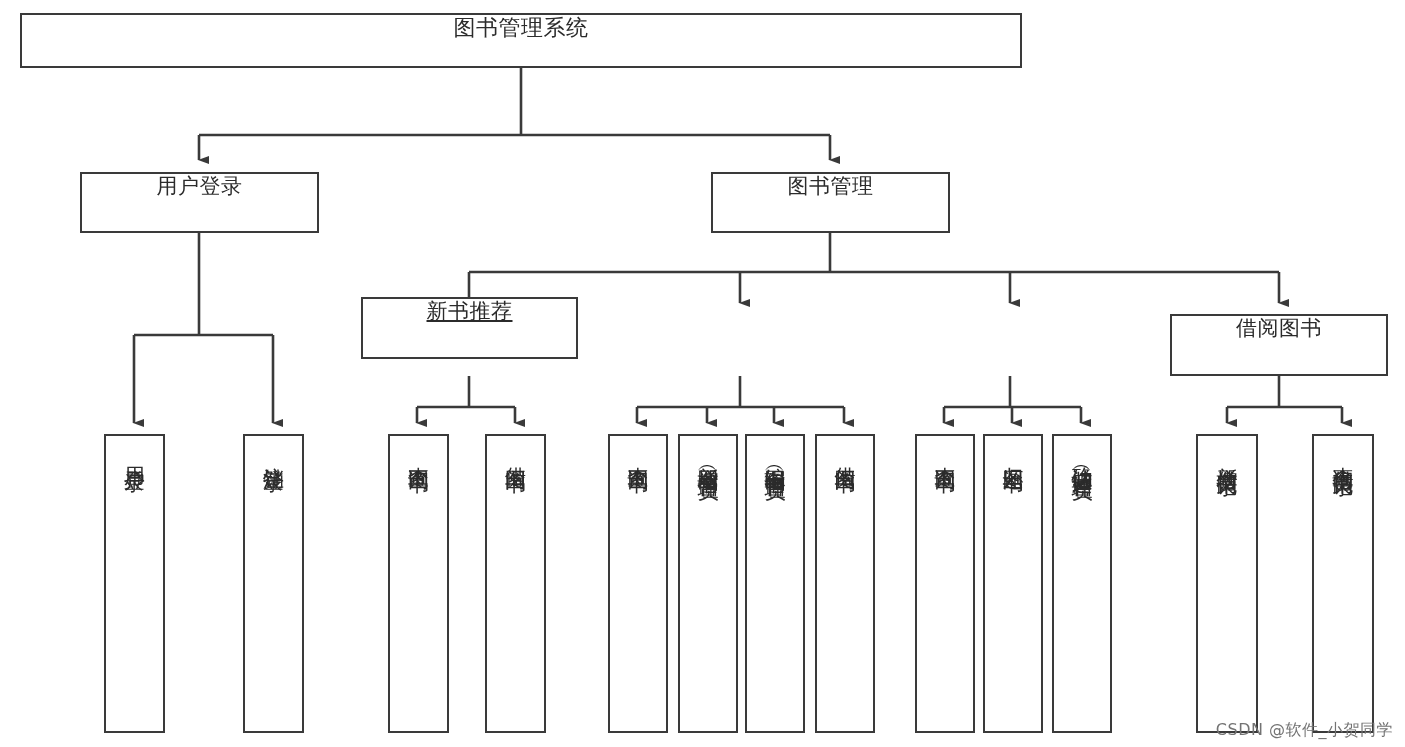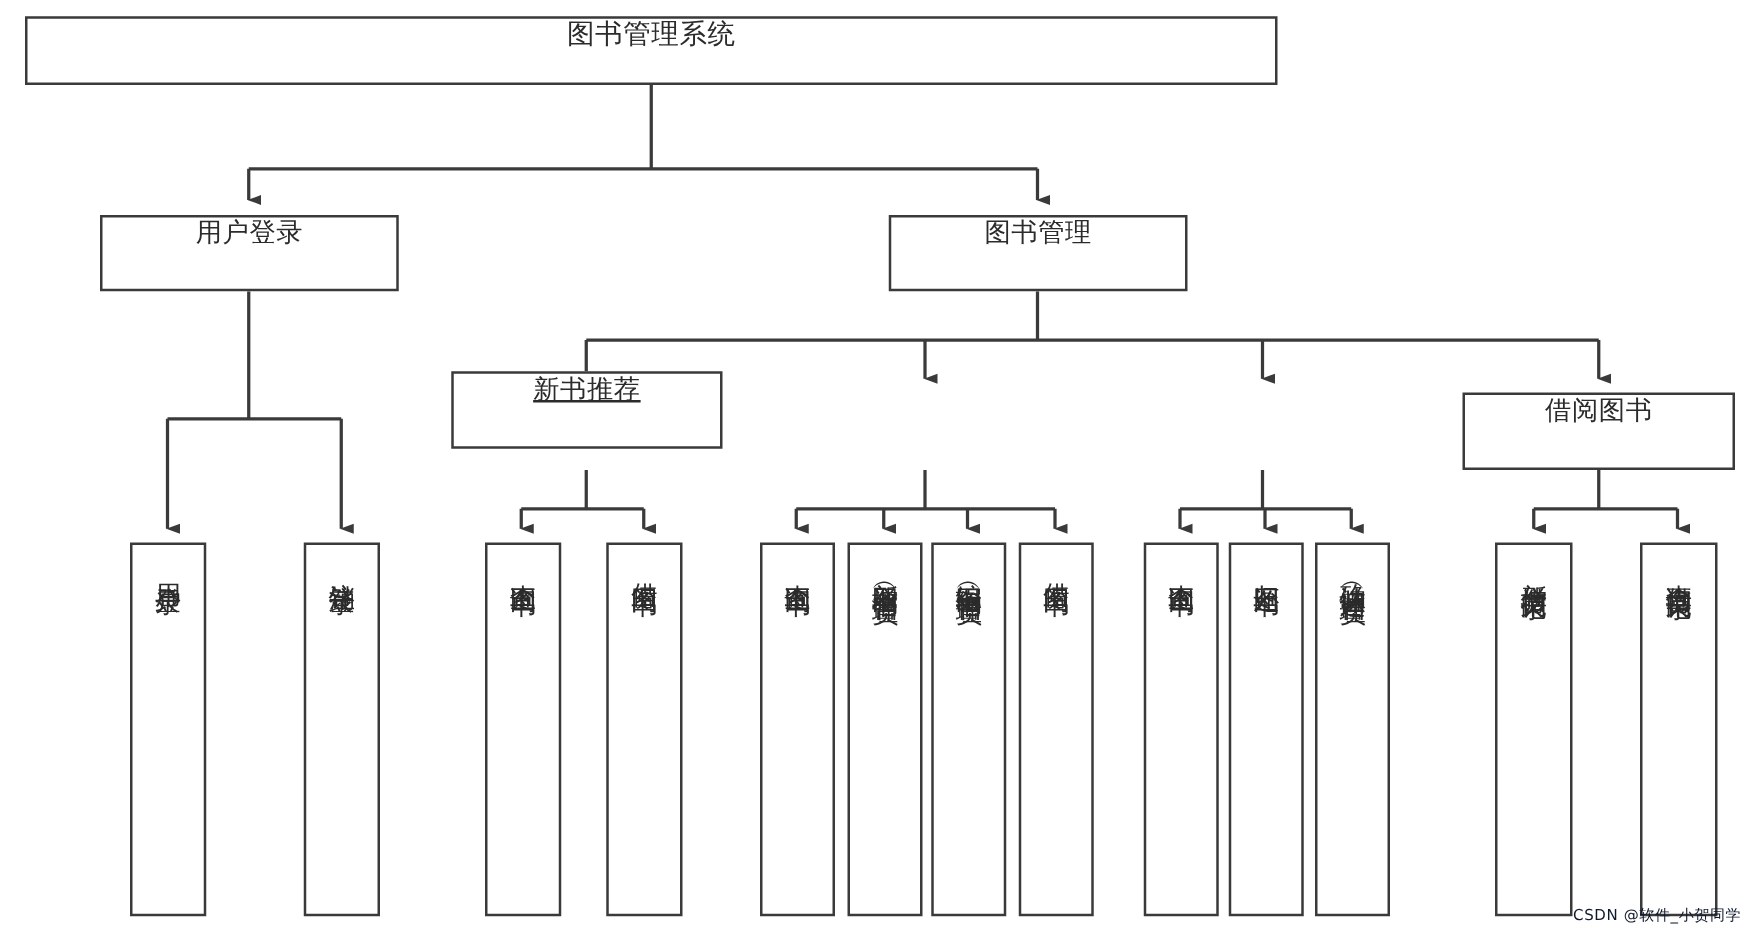--- a/index.html
+++ b/index.html
@@ -62,22 +62,22 @@
     writing-mode: vertical-rl;
     text-orientation: upright;
     line-height: 1.05;
     letter-spacing: 2px;
     white-space: nowrap;
   }
   .watermark {
     position: absolute;
     right: 12px;
     bottom: 6px;
-    font-size: 12px;
-    color: #0f172a;
+    font-size: 16px;
+    color: #737373;
     letter-spacing: 0.5px;
     white-space: nowrap;
     user-select: none;
   }
 </style>
 </head>
 <body>
 
 <div id="diagram-root">
 

